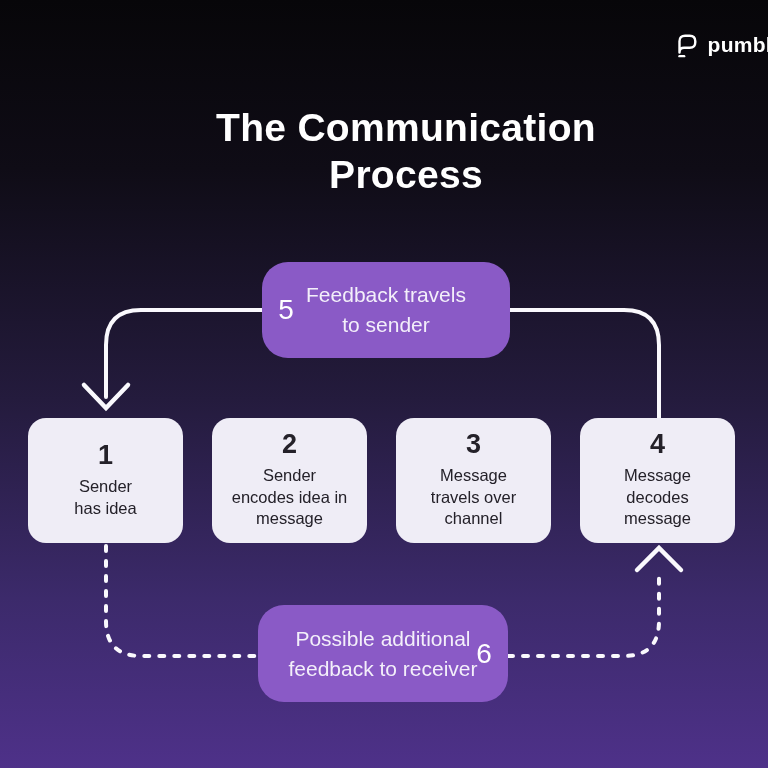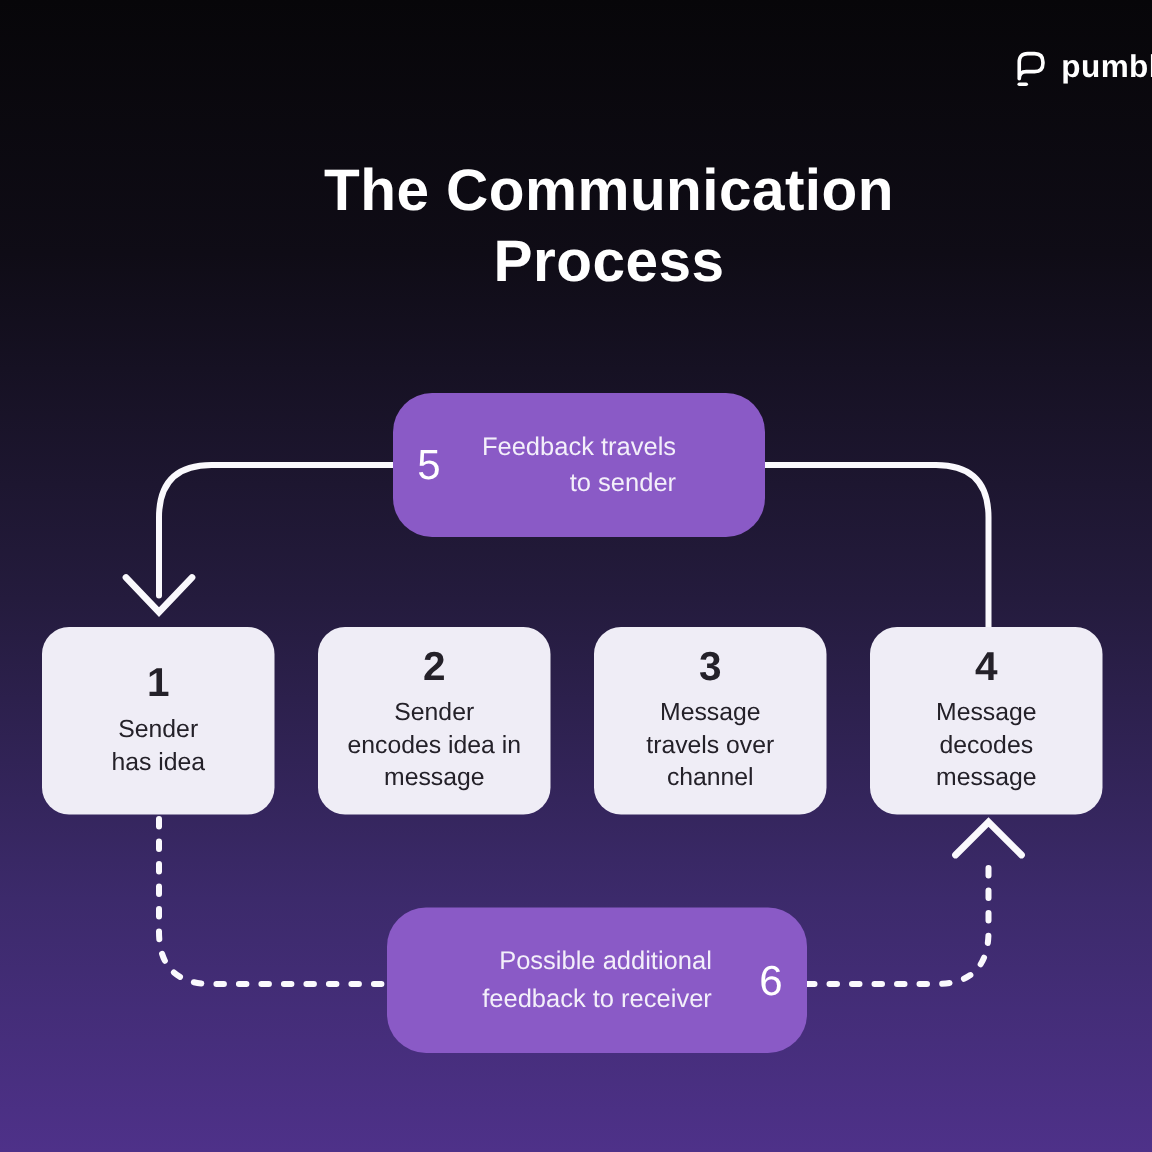--- a/index.html
+++ b/index.html
@@ -83,26 +83,26 @@
   .banner {
     position: absolute;
     background: #8a5ac6;
     border-radius: 26px;
     display: flex;
     align-items: center;
     justify-content: center;
     z-index: 2;
   }
   .banner-top { left: 262px; top: 262px; width: 248px; height: 96px; }
-  .banner-bottom { left: 258px; top: 605px; width: 280px; height: 97px; }
+  .banner-bottom { left: 258px; top: 605px; width: 250px; height: 97px; }
   .banner-label {
     color: #f3effa;
-    font-size: 17px;
+    font-size: 21px;
     line-height: 1.42;
-    text-align: right;
+    text-align: center;
     white-space: pre-line;
   }
   .banner-num {
     position: absolute;
     top: 50%;
     transform: translateY(-50%);
     width: 40px;
     text-align: center;
     color: #ffffff;
     font-size: 28px;

